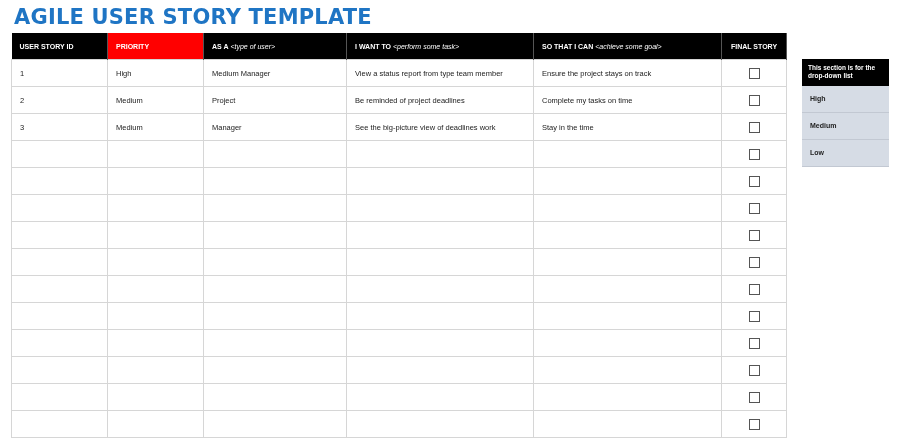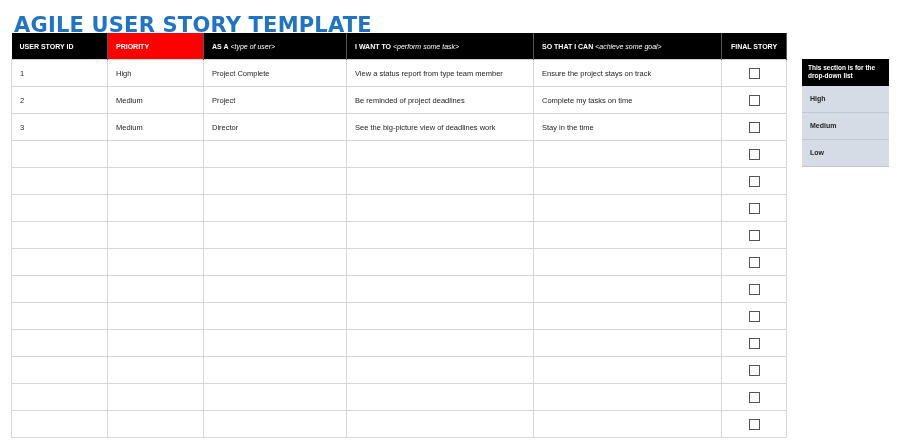--- a/index.html
+++ b/index.html
@@ -8,21 +8,21 @@
       background: #ffffff;
       width: 900px;
       height: 446px;
       overflow: hidden;
       font-family: "Liberation Sans", "DejaVu Sans", sans-serif;
     }
     .page { position: relative; width: 900px; height: 446px; }
     .title {
       position: absolute;
       left: 14px;
-      top: 12px;
+      top: 4px;
       font-family: "DejaVu Sans", "Liberation Sans", sans-serif;
       font-weight: bold;
       font-size: 21px;
       color: #1f75c4;
       letter-spacing: 0.2px;
       line-height: 26px;
       text-align: center;
     }
     table.stories {
       position: absolute;
@@ -114,37 +114,37 @@
         <th><b>AS A</b> <i>&lt;type of user&gt;</i></th>
         <th><b>I WANT TO</b> <i>&lt;perform some task&gt;</i></th>
         <th><b>SO THAT I CAN</b> <i>&lt;achieve some goal&gt;</i></th>
         <th class="final">FINAL STORY</th>
       </tr>
     </thead>
     <tbody id="story-body">
         <tr>
           <td>1</td>
           <td>High</td>
-          <td>Project Complete</td>
+          <td>Medium Manager</td>
           <td>View a status report from type team member</td>
           <td>Ensure the project stays on track</td>
           <td class="cb"><span class="checkbox"></span></td>
         </tr>
         <tr>
           <td>2</td>
           <td>Medium</td>
           <td>Project</td>
           <td>Be reminded of project deadlines</td>
           <td>Complete my tasks on time</td>
           <td class="cb"><span class="checkbox"></span></td>
         </tr>
         <tr>
           <td>3</td>
           <td>Medium</td>
-          <td>Director</td>
+          <td>Manager</td>
           <td>See the big-picture view of deadlines work</td>
           <td>Stay in the time</td>
           <td class="cb"><span class="checkbox"></span></td>
         </tr>
         <tr>
           <td></td>
           <td></td>
           <td></td>
           <td></td>
           <td></td>

